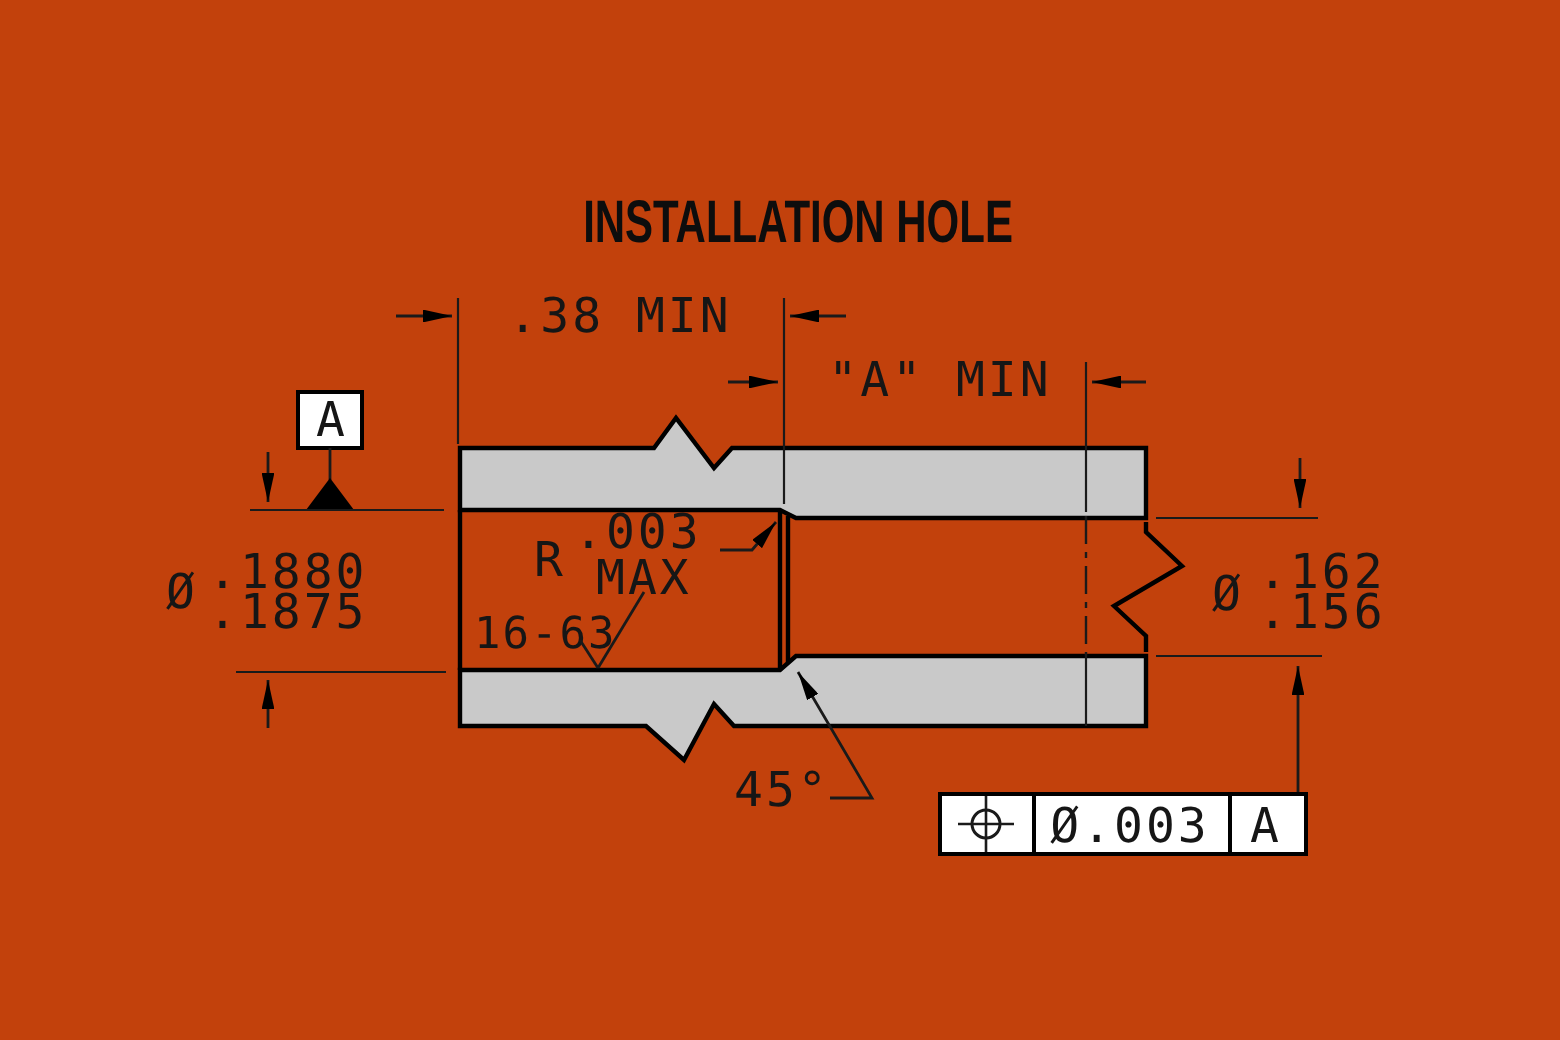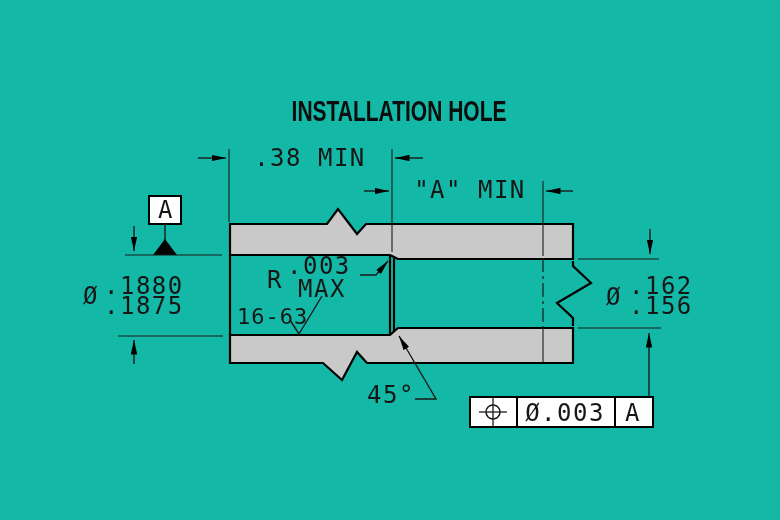--- a/index.html
+++ b/index.html
@@ -7,21 +7,21 @@
     padding: 0;
     width: 780px;
     height: 520px;
     background: #ffffff;
     overflow: hidden;
   }
   .stage {
     position: relative;
     width: 780px;
     height: 520px;
-    background: #14b8a6;
+    background: #c2410c;
   }
   svg { display: block; }
   .dim-text {
     font-family: "DejaVu Sans Mono", "Liberation Mono", monospace;
     font-size: 24px;
     letter-spacing: 1.5px;
     fill: #161616;
   }
   .dim-text-sm {
     font-family: "DejaVu Sans Mono", "Liberation Mono", monospace;

